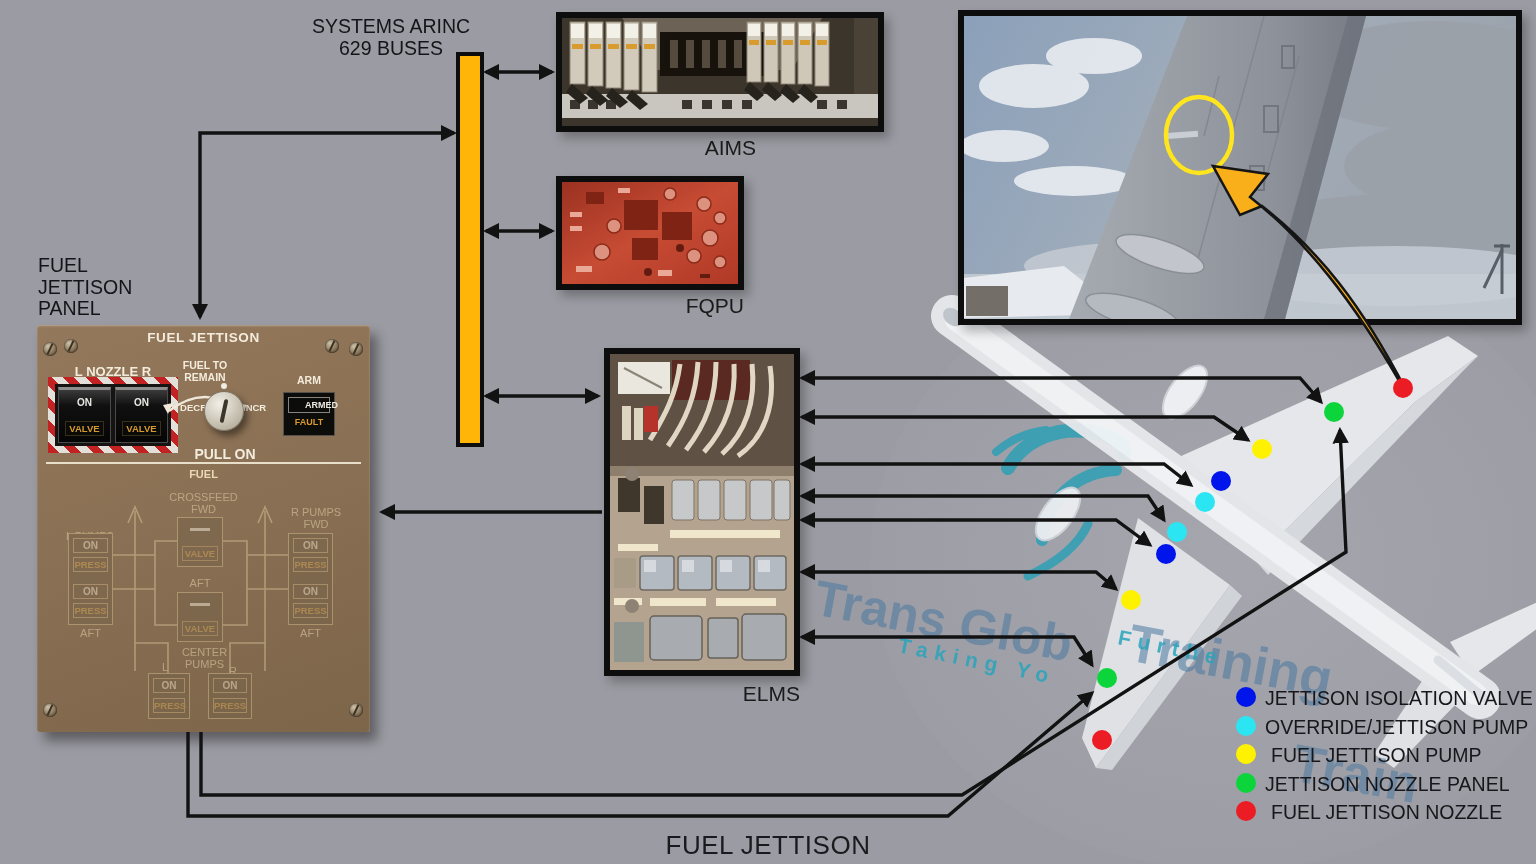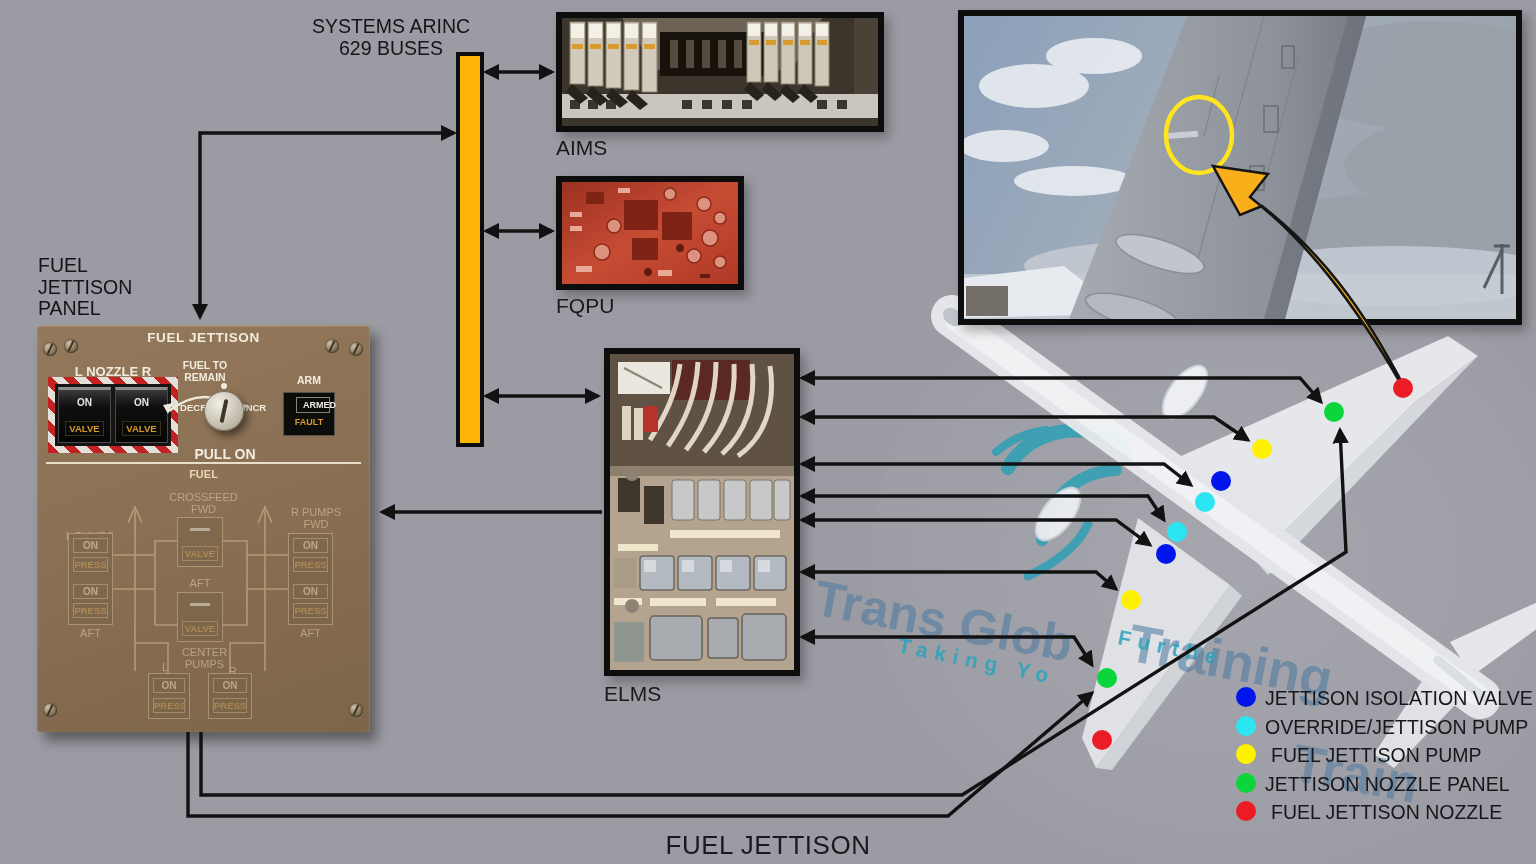--- a/index.html
+++ b/index.html
@@ -6,21 +6,21 @@
   body{width:1536px;height:864px;overflow:hidden;background:#9b9ba3;
        font-family:"Liberation Sans",sans-serif;position:relative;}
   .stage{position:absolute;inset:0;width:1536px;height:864px;background:#9b9ba3;}
   .abs{position:absolute;}
   svg{display:block;}
   
   #underlay{position:absolute;left:0;top:0;z-index:1;pointer-events:none;}
   #overlay{position:absolute;left:0;top:0;z-index:6;pointer-events:none;}
   .photo{position:absolute;border:6px solid #0d0d0d;box-sizing:border-box;z-index:3;
          box-shadow:5px 6px 10px rgba(0,0,0,.28);background:#444;}
-  .photo-label{position:absolute;z-index:3;text-align:left;font-size:21px;color:#1a1a1a;}
+  .photo-label{position:absolute;z-index:3;text-align:right;font-size:21px;color:#1a1a1a;}
   .blocklabel{position:absolute;z-index:3;font-size:19.5px;line-height:21.5px;color:#141418;}
   
   .busbar{position:absolute;left:456px;top:52px;width:28px;height:395px;background:#ffb508;
           border:4px solid #0d0d0d;box-sizing:border-box;z-index:3;}
   
   .panel{position:absolute;left:37px;top:325px;width:333px;height:407px;z-index:3;
          background:linear-gradient(160deg,#94785b 0%,#8a7054 45%,#7d6549 100%);
          border-radius:3px;box-shadow:7px 9px 12px rgba(0,0,0,.4), inset 0 1px 2px rgba(255,255,255,.35);}
   .panel .hdr{position:absolute;top:5px;left:0;width:100%;text-align:center;
               font-size:13.5px;font-weight:bold;letter-spacing:.6px;color:#f3ecdd;}
@@ -36,22 +36,22 @@
            position:relative;border-top:3px solid #8e8e8e;}
   .nswitch .on{position:absolute;top:7px;width:100%;text-align:center;color:#e8e8e2;font-size:10px;font-weight:bold;}
   .nswitch .valve{position:absolute;bottom:6px;left:6px;right:6px;text-align:center;color:#d79a2b;
                   font-size:9.5px;font-weight:bold;border:1px solid #3a2f18;padding:1px 0;background:#0a0a08;}
   .knob{position:absolute;left:167px;top:66px;width:38px;height:38px;border-radius:50%;
         background:radial-gradient(circle at 38% 32%,#f2efe7,#c9c3b4 55%,#a59e8d);
         border:1px solid #7c7668;box-shadow:4px 5px 7px rgba(0,0,0,.45);}
   .knob .ptr{position:absolute;left:17px;top:7px;width:4px;height:24px;background:#3b372c;transform:rotate(12deg);border-radius:2px;}
   .armbox{position:absolute;left:246px;top:67px;width:52px;height:44px;background:#0c0c0a;
           border:1px solid #55504a;box-sizing:border-box;}
-  .armbox .armed{margin:4px 4px 2px 12px;border:1px solid #88837c;color:#eceae2;font-size:9px;
-                 font-weight:bold;text-align:center;padding:2px 6px;}
+  .armbox .armed{margin:4px 4px 2px 4px;border:1px solid #88837c;color:#eceae2;font-size:9px;
+                 font-weight:bold;text-align:center;padding:2px 16px;}
   .armbox .fault{margin:0 4px;color:#d79a2b;font-size:9px;font-weight:bold;text-align:center;padding:2px 0;}
   .sep{position:absolute;left:9px;top:137px;width:315px;height:2px;background:#f0e8d5;opacity:.92;}
   .ghost{position:absolute;left:0;top:150px;width:333px;height:257px;opacity:.5;}
   .gtext{position:absolute;color:#ecd9b2;font-weight:normal;text-align:center;}
   .gbox{position:absolute;background:#77644a;border:1.5px solid #d3ba8c;box-sizing:border-box;}
   .gcell{position:absolute;left:4px;right:4px;text-align:center;font-weight:bold;border:1px solid #c6ad7f;}
   .gON{color:#ece0c6;font-size:10px;padding:1px 0;}
   .gPR{color:#d2a355;font-size:9.5px;padding:1px 0;}
   .gdash{position:absolute;left:12px;top:10px;right:12px;height:3px;background:#f2ead6;}
   

